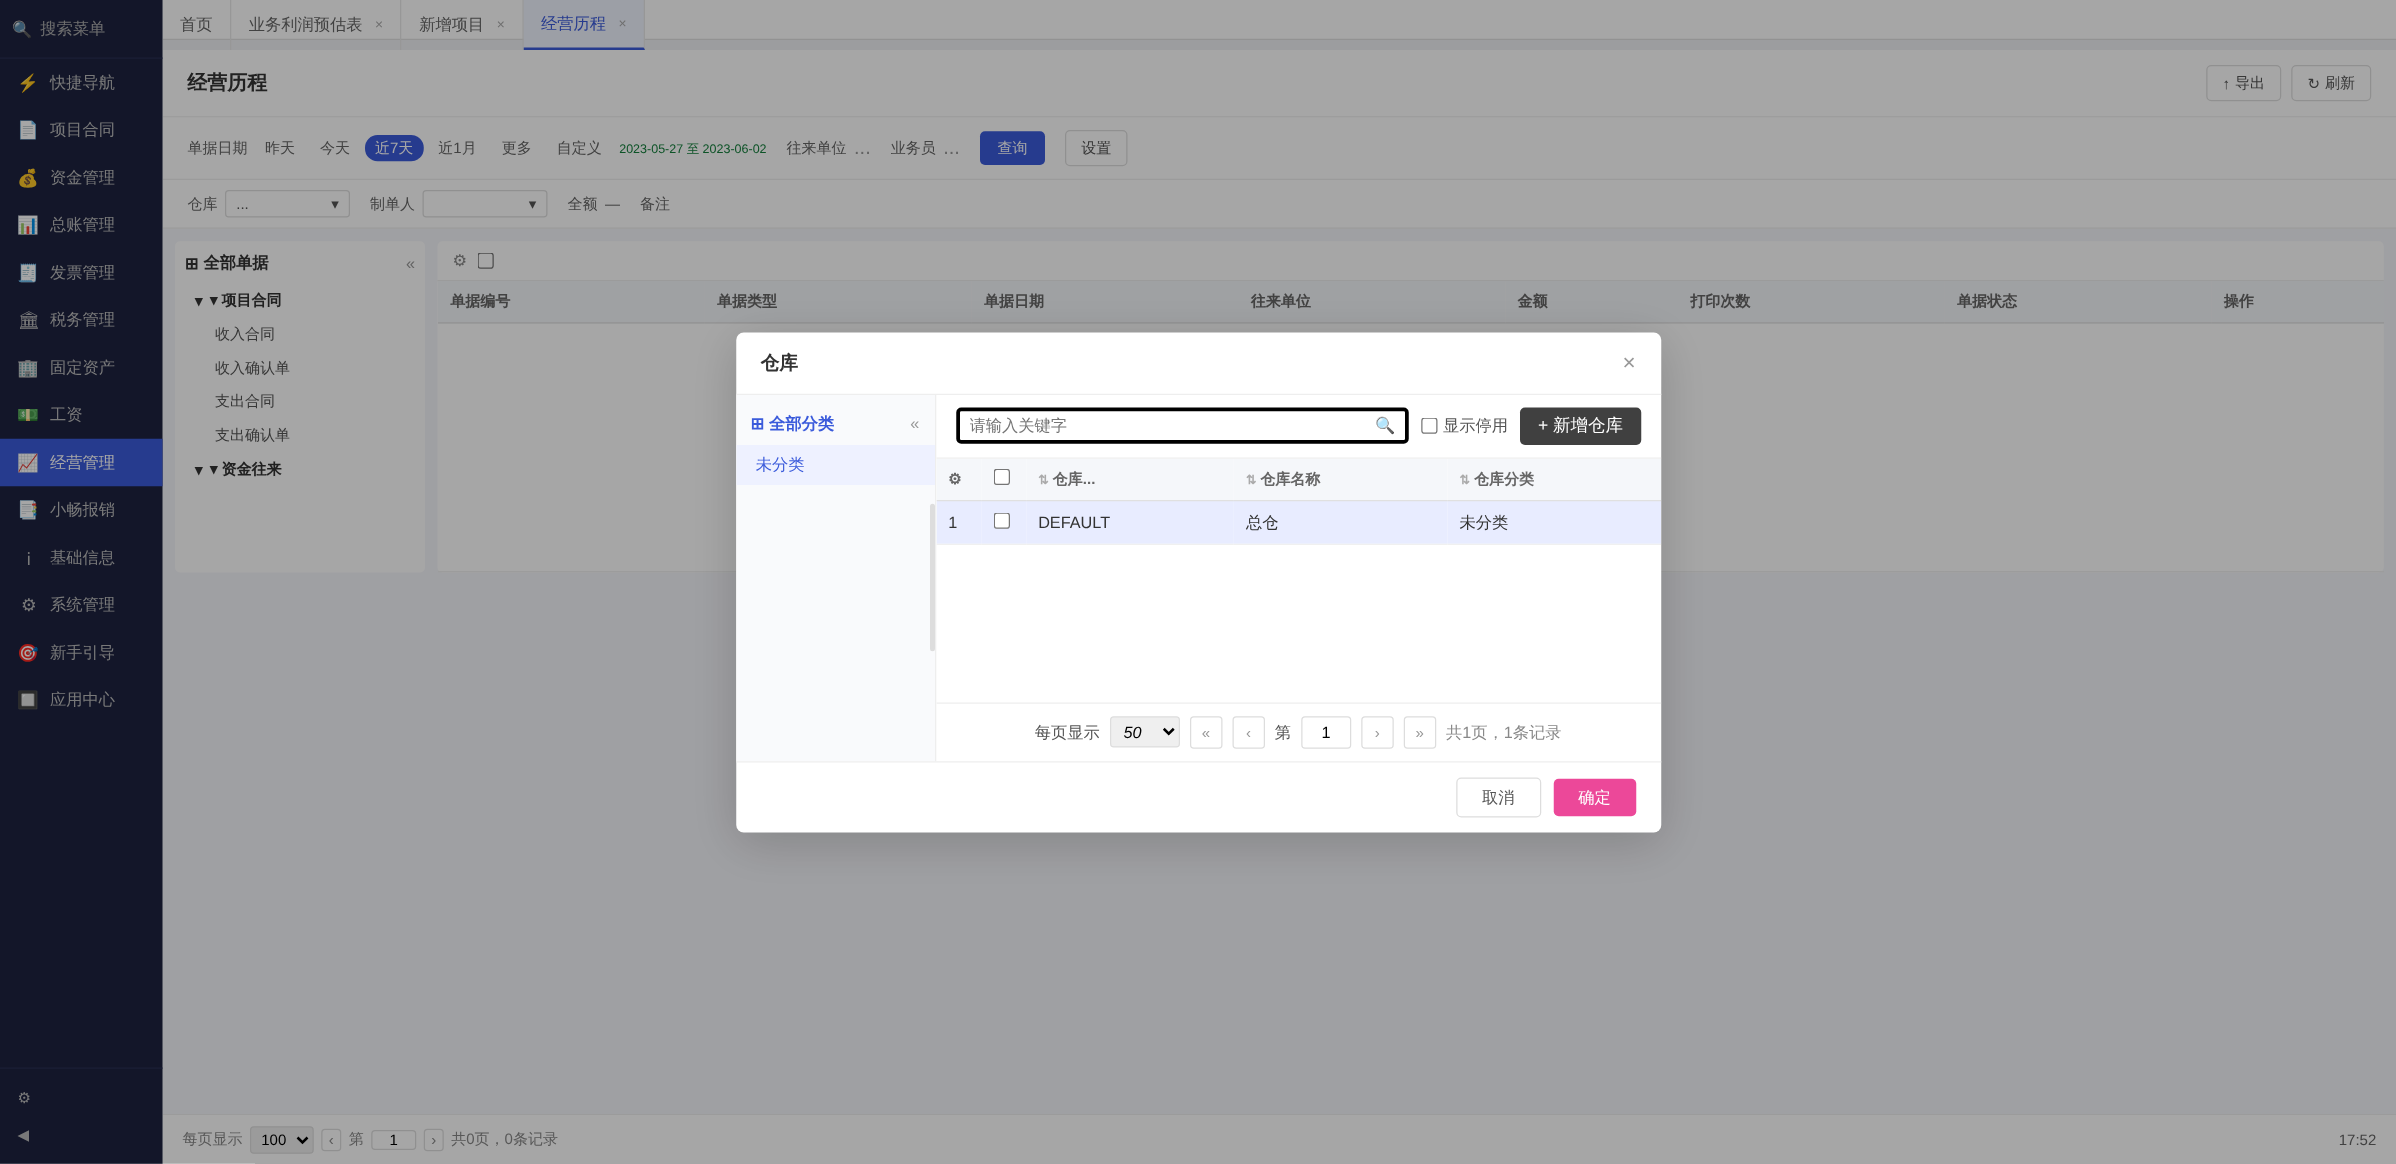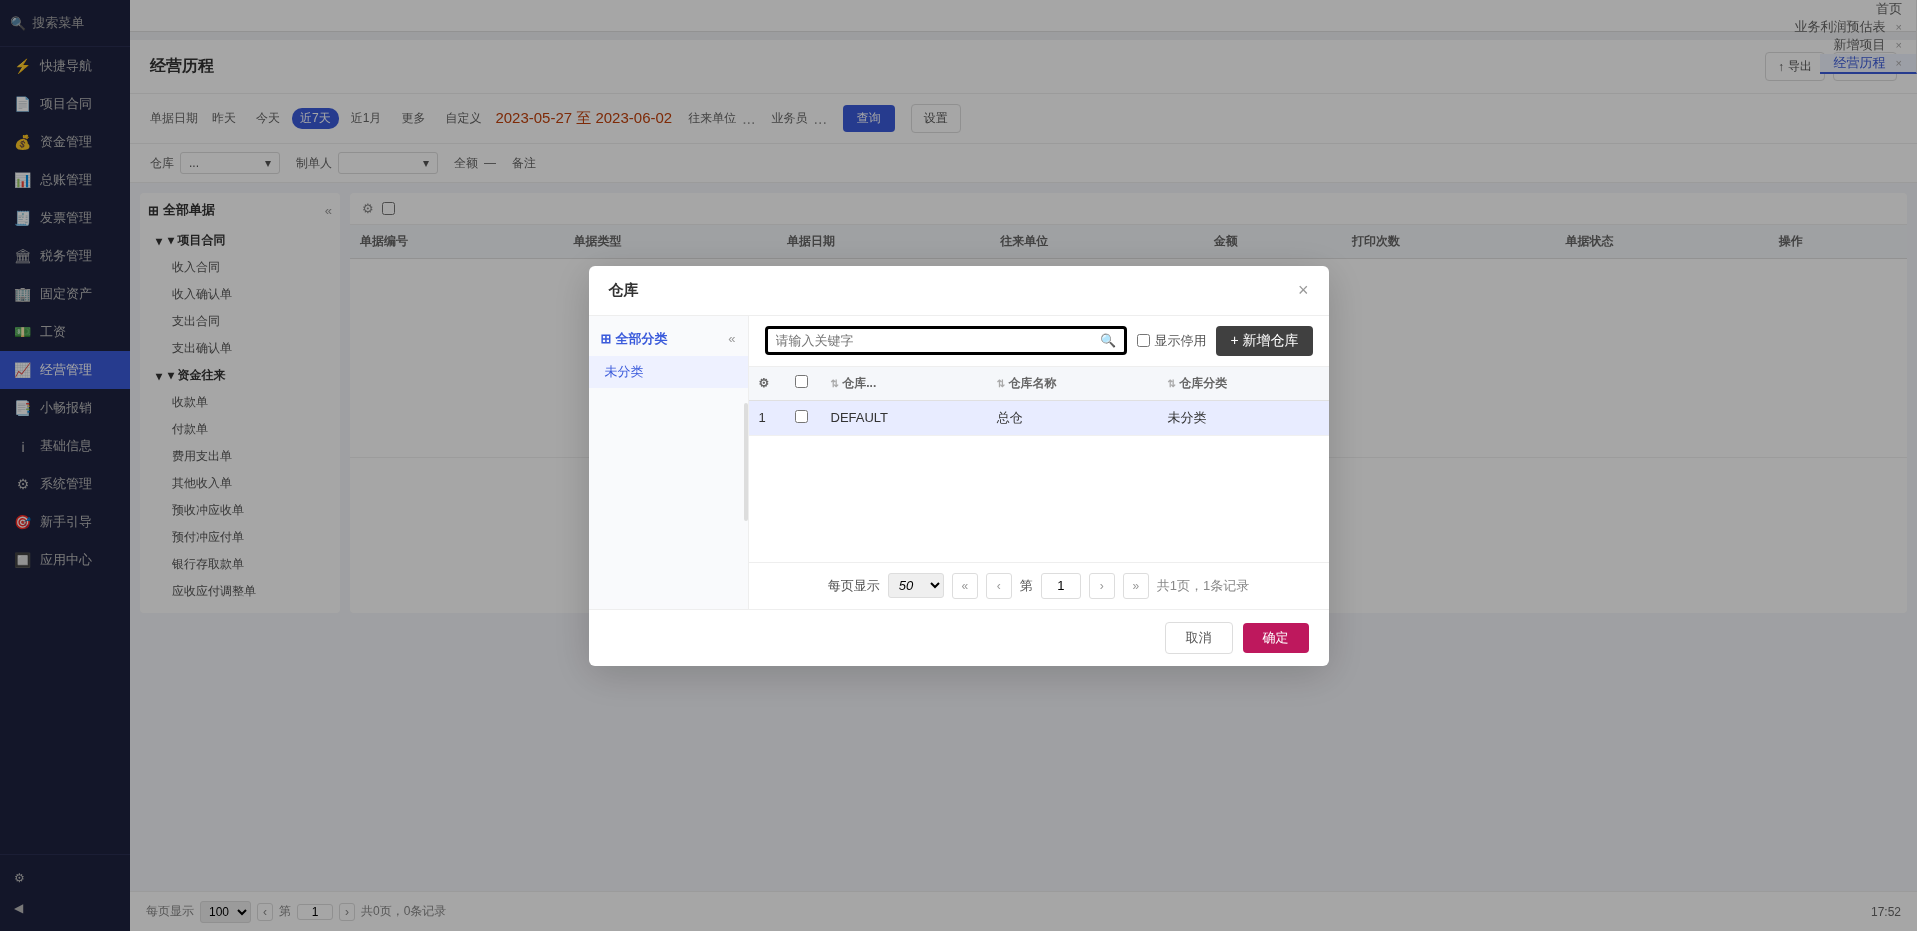--- a/index.html
+++ b/index.html
@@ -24,21 +24,21 @@
       margin-top: auto; border-top: 1px solid #2a2f52; padding: 8px 0;
     }
     .sidebar-bottom-item {
       display: flex; align-items: center; padding: 8px 14px; gap: 8px; cursor: pointer; color: #bbb; font-size: 12px;
     }
 
     
     .top-bar {
       position: fixed; left: 130px; top: 0; right: 0; height: 32px;
       background: #fff; border-bottom: 1px solid #e0e0e0;
-      display: flex; align-items: flex-end; z-index: 9; flex-direction: column;
+      display: flex; align-items: flex-start; z-index: 9;
     }
     .tab {
       display: flex; align-items: center; padding: 0 14px; height: 40px;
       border-right: 1px solid #e8e8e8; cursor: pointer; font-size: 13px; color: #666; gap: 6px; white-space: nowrap;
     }
     .tab.active { color: #3b5bdb; border-bottom: 2px solid #3b5bdb; background: #f0f4ff; }
     .tab-close { font-size: 11px; color: #aaa; margin-left: 4px; }
 
     
     .main-content {
@@ -57,21 +57,21 @@
     
     .filter-bar {
       background: #fff; padding: 10px 20px; border-bottom: 1px solid #eee;
       display: flex; align-items: center; gap: 16px; flex-wrap: wrap;
     }
     .filter-group { display: flex; align-items: center; gap: 6px; }
     .filter-label { color: #666; font-size: 12px; white-space: nowrap; }
     .date-tabs { display: flex; gap: 4px; }
     .date-tab { padding: 2px 8px; border-radius: 3px; font-size: 12px; cursor: pointer; color: #666; }
     .date-tab.active { background: #3b5bdb; color: #fff; border-radius: 10px; }
-    .date-range { font-size: 15px; color: #c2410c; }
+    .date-range { font-size: 10px; color: #15803d; }
     .filter-dots { color: #999; font-size: 16px; cursor: pointer; }
 
     
     .content-body { display: flex; padding: 10px; gap: 10px; }
     .left-panel { width: 200px; background: #fff; border-radius: 4px; padding: 8px; font-size: 13px; flex-shrink: 0; }
     .left-panel-header { display: flex; align-items: center; justify-content: space-between; margin-bottom: 8px; }
     .panel-title { font-weight: bold; font-size: 13px; color: #333; display: flex; align-items: center; gap: 4px; }
     .tree-item { padding: 5px 8px; cursor: pointer; border-radius: 3px; color: #555; font-size: 12px; }
     .tree-item.section { font-weight: bold; color: #333; display: flex; align-items: center; gap: 4px; }
     .tree-sub { padding-left: 16px; }
@@ -144,21 +144,21 @@
     .page-btn { width: 26px; height: 26px; display: flex; align-items: center; justify-content: center; border: 1px solid #ddd; border-radius: 3px; cursor: pointer; font-size: 12px; color: #999; background: #fff; }
     .page-input { width: 40px; height: 26px; border: 1px solid #ddd; border-radius: 3px; text-align: center; font-size: 13px; }
     .page-select { border: 1px solid #ddd; border-radius: 3px; padding: 3px 6px; font-size: 13px; font-style: italic; }
     .page-info { color: #888; font-size: 13px; }
 
     .modal-footer {
       display: flex; align-items: center; justify-content: flex-end; gap: 10px;
       padding: 12px 20px; border-top: 1px solid #eee;
     }
     .btn-cancel { padding: 6px 20px; border: 1px solid #ddd; background: #fff; border-radius: 4px; cursor: pointer; font-size: 13px; color: #555; }
-    .btn-confirm { padding: 6px 20px; border: none; background: #be185d; color: #fff; border-radius: 4px; cursor: pointer; font-size: 13px; }
+    .btn-confirm { padding: 6px 20px; border: none; background: #ec4899; color: #fff; border-radius: 4px; cursor: pointer; font-size: 13px; }
 
     .filter-row2 { background: #fff; padding: 8px 20px; border-bottom: 1px solid #eee; display: flex; align-items: center; gap: 16px; }
     .filter-field { display: flex; align-items: center; gap: 6px; font-size: 12px; color: #666; }
     .field-box { border: 1px solid #ddd; border-radius: 3px; padding: 3px 8px; min-width: 100px; font-size: 12px; color: #555; display: flex; align-items: center; justify-content: space-between; }
 
     .watermark-area {
       display: flex; align-items: center; justify-content: center; height: 100px; color: #c8c8c8; font-size: 28px; font-style: italic; transform: rotate(-15deg); opacity: 0.3;
     }
   </style>
 </head>
@@ -334,30 +334,20 @@
       </div>
       <div class="tree-sub">
         <div class="tree-item">收入合同</div>
         <div class="tree-item">收入确认单</div>
         <div class="tree-item">支出合同</div>
         <div class="tree-item">支出确认单</div>
       </div>
       <div class="tree-item section">
         <span>▾</span>
         <span style="margin-left:2px;">▾ 资金往来</span>
-      </div>
-      <div class="tree-sub">
-        <div class="tree-item">收款单</div>
-        <div class="tree-item">付款单</div>
-        <div class="tree-item">费用支出单</div>
-        <div class="tree-item">其他收入单</div>
-        <div class="tree-item">预收冲应收单</div>
-        <div class="tree-item">预付冲应付单</div>
-        <div class="tree-item">银行存取款单</div>
-        <div class="tree-item">应收应付调整单</div>
       </div>
     </div>
 
     <div class="table-area">
       <div class="table-header">
         <span style="cursor:pointer;color:#888;">⚙</span>
         <input type="checkbox" style="">
       </div>
       <div class="modal-table">
         <table>

